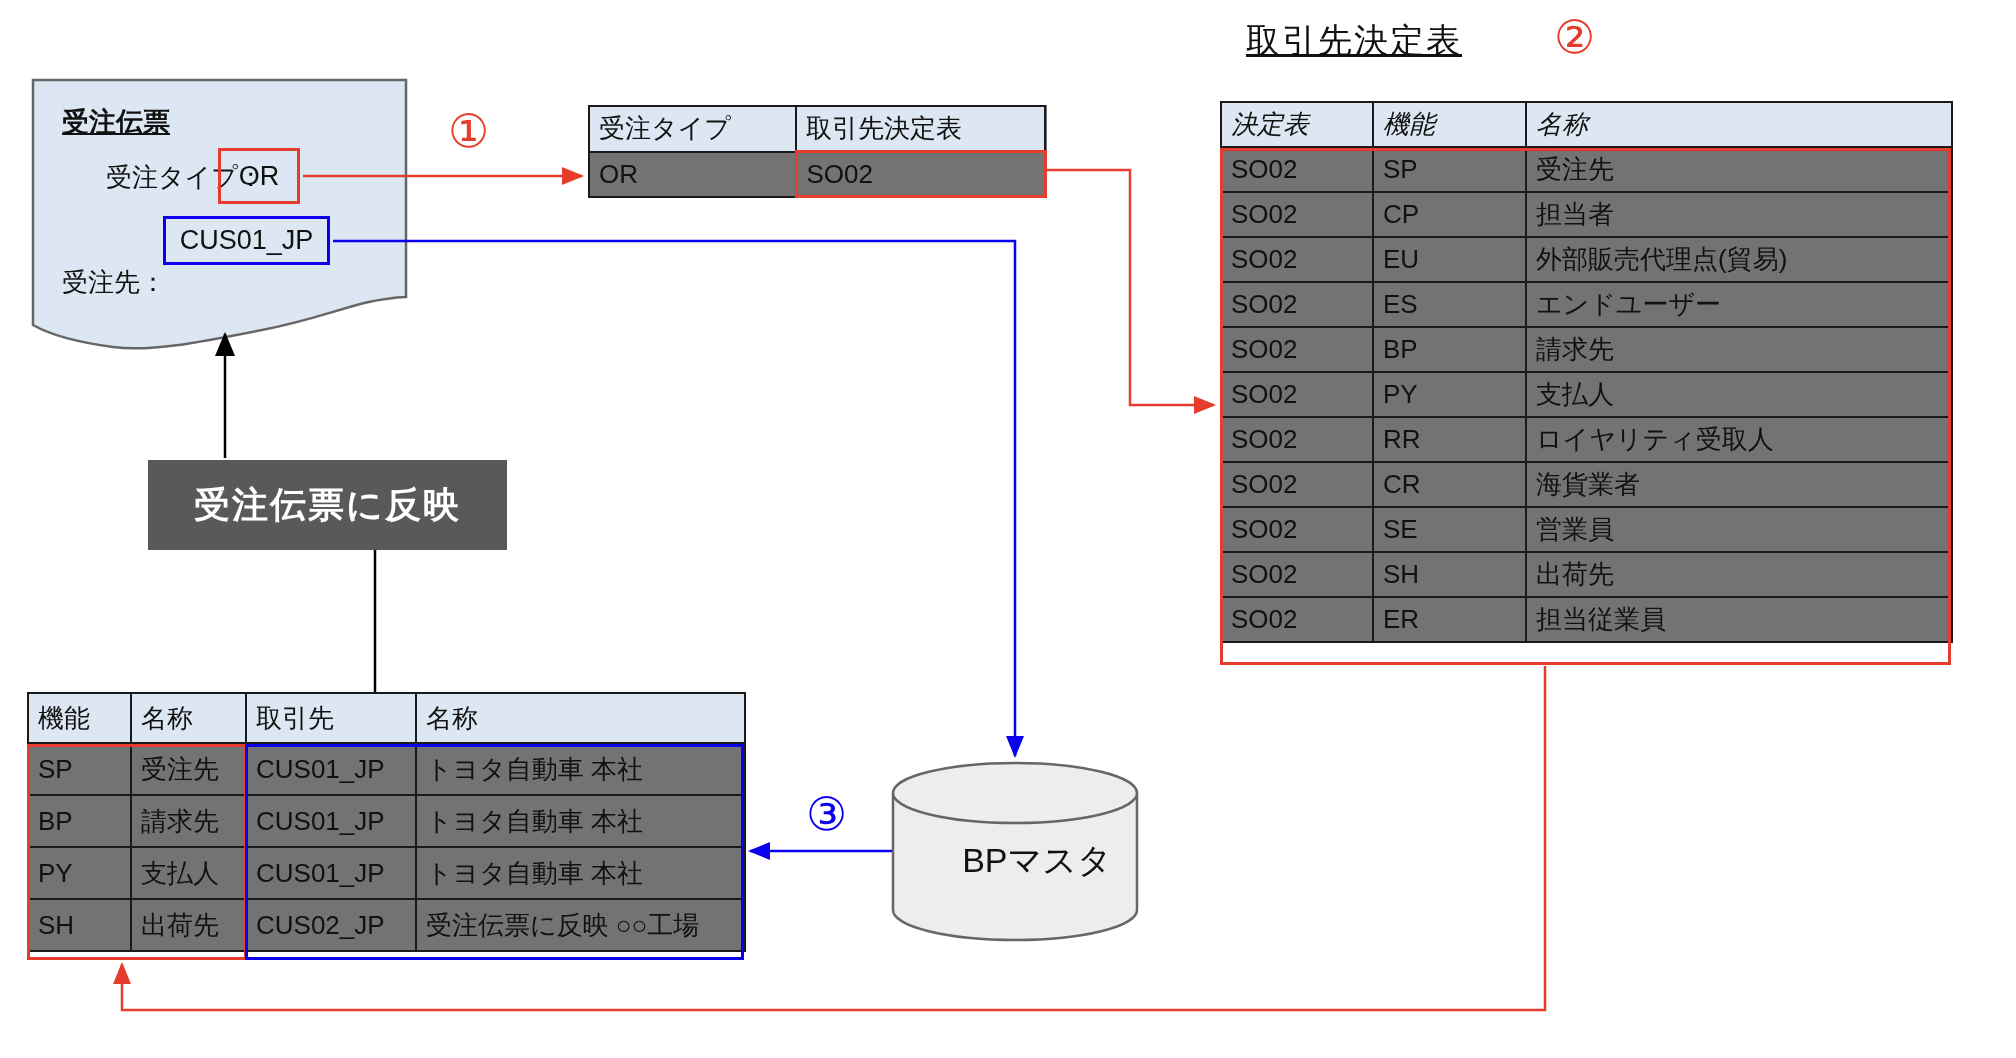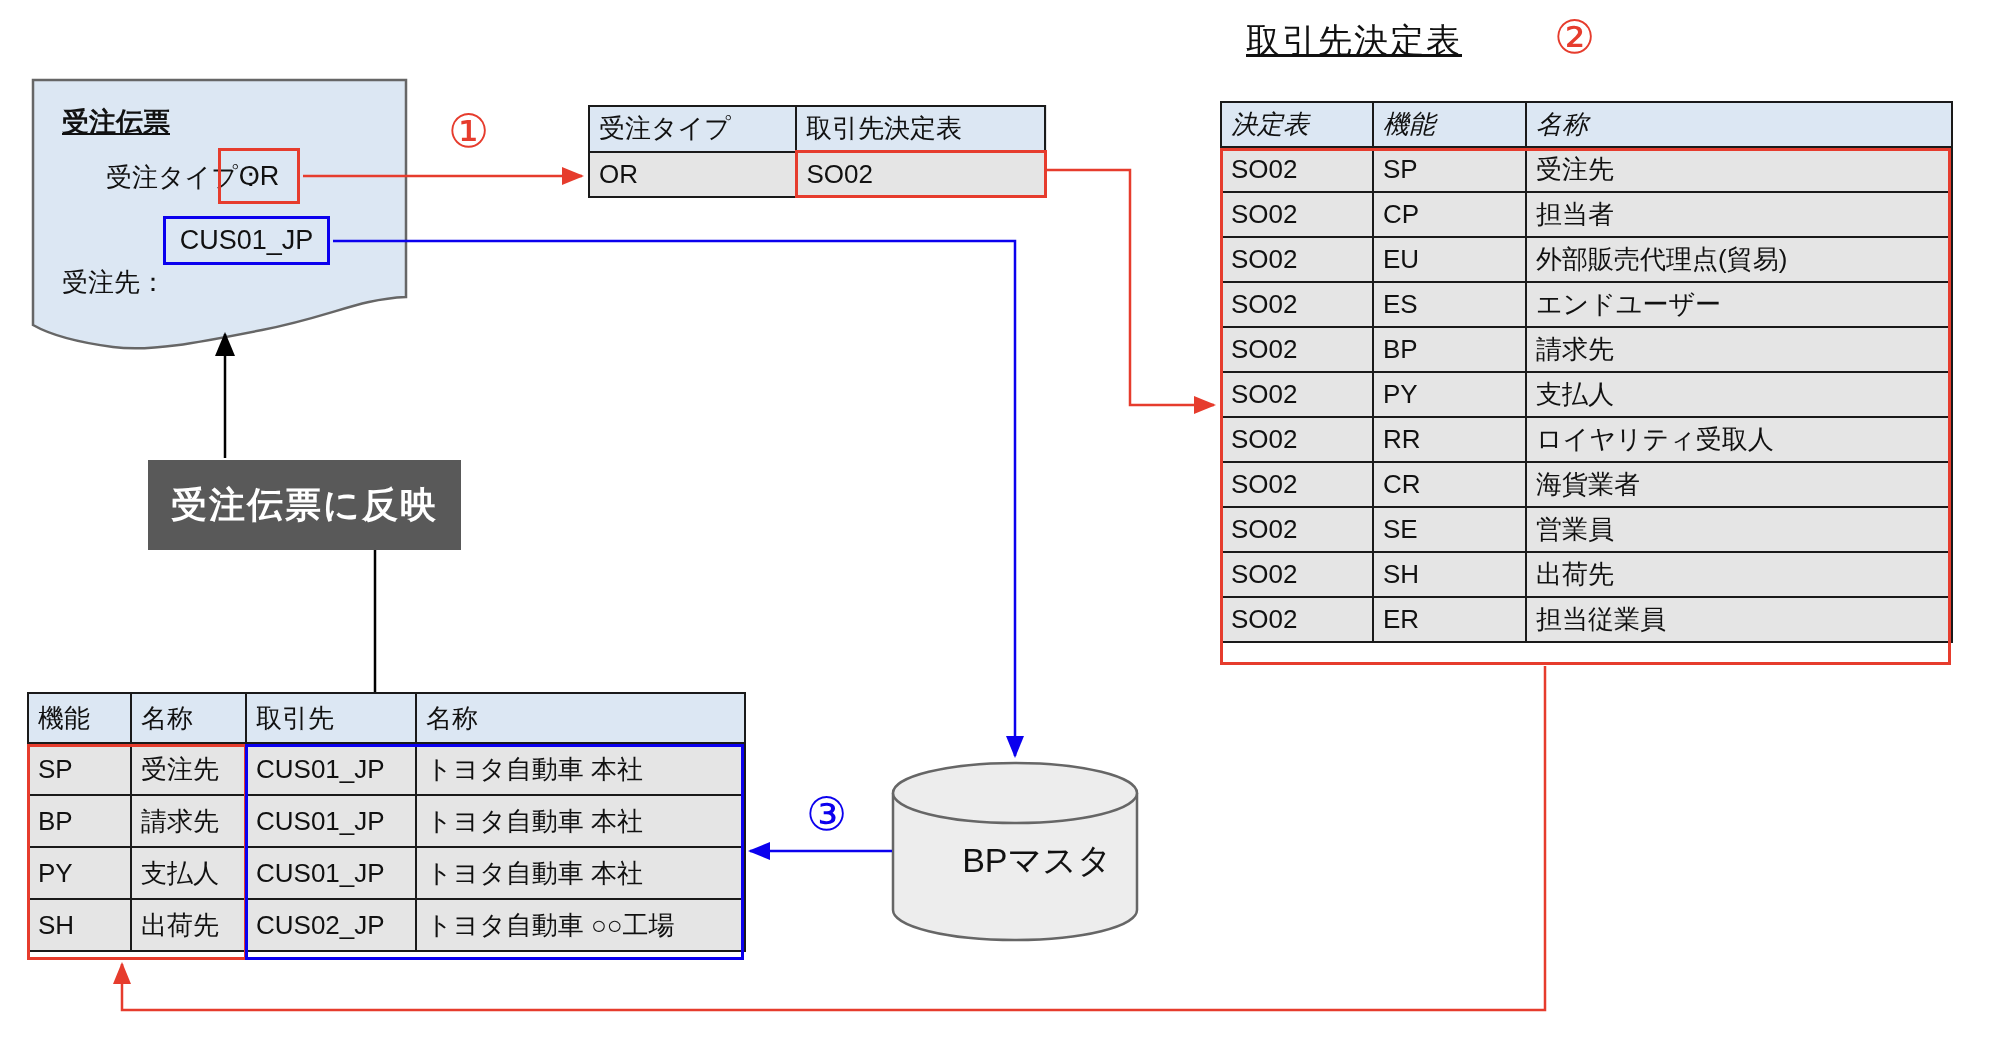--- a/index.html
+++ b/index.html
@@ -17,38 +17,38 @@
   .or-box{left:218px;top:148px;width:82px;height:56px;border:3px solid var(--red);
           display:flex;align-items:center;justify-content:center;font-size:27px;background:transparent;}
   .cus-box{left:163px;top:216px;width:167px;height:49px;border:3px solid var(--blue);
           display:flex;align-items:center;justify-content:center;font-size:27px;background:transparent;}
   
   .stepnum{font-size:46px;line-height:1;z-index:3;}
   .step1{left:448px;top:108px;color:var(--red);}
   .step2{left:1554px;top:14px;color:var(--red);}
   .step3{left:806px;top:791px;color:var(--blue);}
   
-  table{border-collapse:collapse;table-layout:fixed;position:absolute;z-index:2;background:#e5e5e5;}
+  table{border-collapse:collapse;table-layout:fixed;position:absolute;z-index:2;background:#737373;}
   th,td{border:2px solid #1a1a1a;font-weight:normal;text-align:left;
         padding:0 9px;font-size:26px;white-space:nowrap;overflow:hidden;}
   thead th{background:var(--hdr);}
   #map-table{left:588px;top:105px;width:456px;}
   #map-table th{height:43px;}
   #map-table td{height:42px;}
   td.hl-red{border:3px solid var(--red);}
   #det-table{left:1220px;top:101px;width:731px;}
   #det-table th{height:43px;font-style:italic;}
   #det-table td{height:43px;}
   #res-table{left:27px;top:692px;width:717px;}
   #res-table th{height:48px;}
   #res-table td{height:50px;}
   
   .det-title{left:1246px;top:18px;font-size:34px;text-decoration:underline;letter-spacing:2px;}
   
-  .reflect-box{left:148px;top:460px;width:313px;height:90px;background:var(--gray);
+  .reflect-box{left:148px;top:460px;width:359px;height:90px;background:var(--gray);
     color:#fff;font-size:36px;font-weight:bold;display:flex;align-items:center;justify-content:center;
     letter-spacing:2px;}
   
   .bp-label{left:893px;top:838px;width:288px;text-align:center;font-size:34px;z-index:2;}
   
   .ovl{position:absolute;pointer-events:none;z-index:3;box-sizing:border-box;background:transparent;}
   .ovl-red{border:3px solid var(--red);}
   .ovl-blue{border:3px solid var(--blue);}
   #det-ovl{left:1220px;top:148px;width:731px;height:517px;}
   #res-ovl-red{left:27px;top:744px;width:220px;height:216px;}
@@ -231,21 +231,21 @@
         <tr>
           <td>PY</td>
           <td>支払人</td>
           <td>CUS01_JP</td>
           <td>トヨタ自動車 本社</td>
         </tr>
         <tr>
           <td>SH</td>
           <td>出荷先</td>
           <td>CUS02_JP</td>
-          <td>トヨタ自動車 ○○工場</td>
+          <td>受注伝票に反映 ○○工場</td>
         </tr>
       </tbody>
   </table>
   <div id="res-ovl-red" class="ovl ovl-red"></div>
   <div id="res-ovl-blue" class="ovl ovl-blue"></div>
 
   <div class="abs bp-label">BPマスタ</div>
 
 </div>
 

